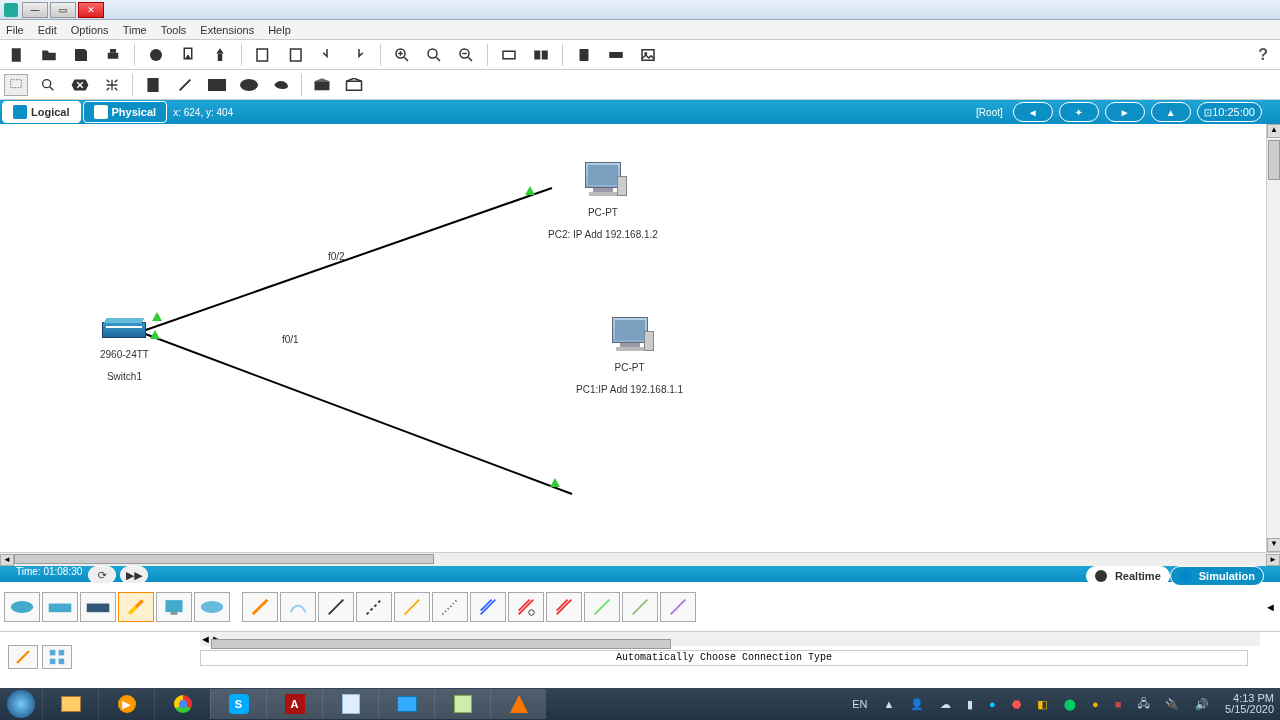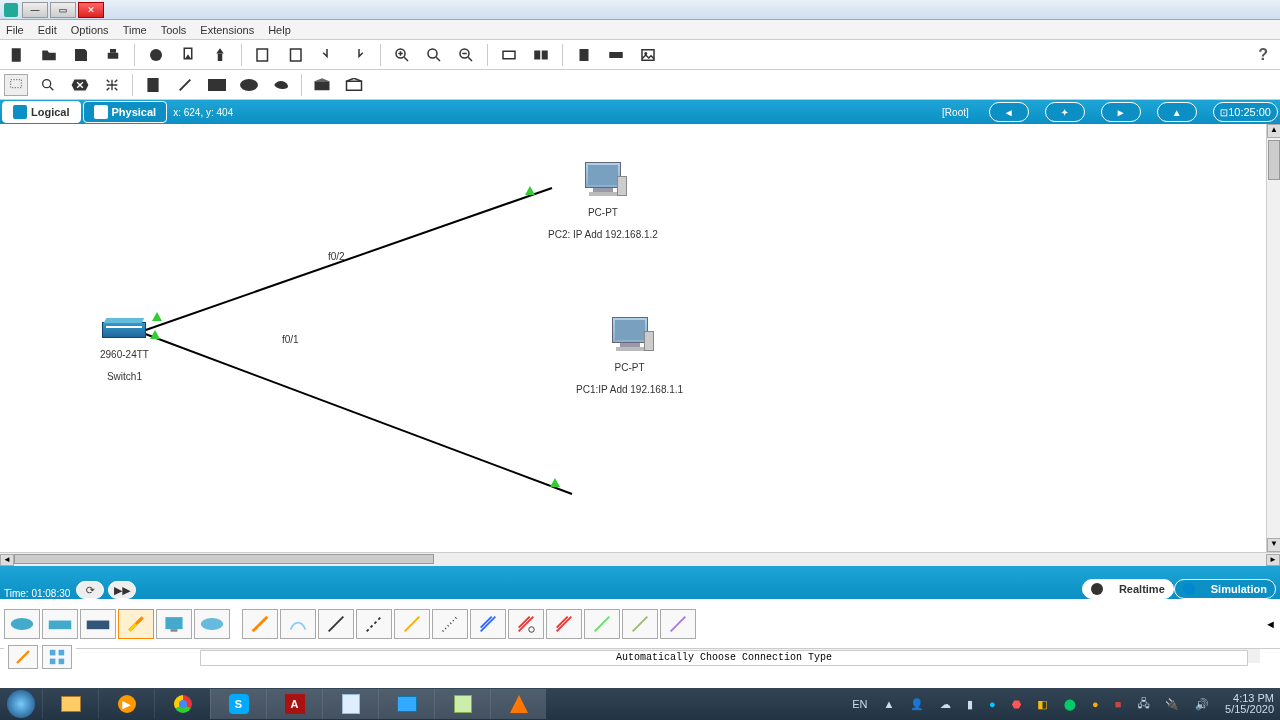--- a/index.html
+++ b/index.html
@@ -29,21 +29,21 @@
 .tbtn2 { width:24px; height:22px; display:flex; align-items:center; justify-content:center; border:1px solid transparent; }
 .tbtn2.boxed { border:1px solid #aaa; background:#eee; }
 
 
 .viewbar { height: 24px; background: linear-gradient(#1ea5d6, #0b8fc4); display:flex; align-items:center; color:#fff; }
 .viewtab { height:22px; padding:0 10px; display:flex; align-items:center; gap:4px; border:1px solid #fff; border-radius:4px; margin-left:2px; background:#fff; color:#333; font-weight:bold;}
 .viewtab.inactive { background:#0b8fc4; color:#fff; }
 .viewtab .tabicon{ width:14px; height:14px; background:#0b8fc4; border-radius:2px;}
 .viewtab.inactive .tabicon{ background:#fff;}
 .coords { margin-left:6px; font-size:10px; }
-.rightview { margin-left:auto; display:flex; align-items:center; gap:16px; padding-right:2px;}
+.rightview { margin-left:auto; display:flex; align-items:center; gap:6px; padding-right:18px;}
 .pill { height:20px; min-width:40px; border:1px solid #fff; border-radius:10px; display:flex; align-items:center; justify-content:center; padding:0 6px; color:#fff; font-size:10px; background:#0b8fc4;}
 .root { color:#fff; font-size:10px; margin-right:4px;}
 
 
 .workspace { position:relative; height: 428px; background:#fff; overflow:hidden; }
 .device { position:absolute; display:flex; flex-direction:column; align-items:center; }
 .device .label { text-align:left; font-size:10px; color:#333; margin-top:11px; white-space:nowrap;}
 .portlabel { position:absolute; font-size:10px; color:#333; }
 .link-dot{ position:absolute; width:0; height:0; border-left:5px solid transparent; border-right:5px solid transparent; border-bottom:9px solid #3c3;}
 
@@ -67,24 +67,24 @@
 
 svg.wires{ position:absolute; top:0; left:0; width:100%; height:100%; pointer-events:none;}
 
 
 .hscroll { height:14px; background:#f0f0f0; border-top:1px solid #ccc; display:flex; align-items:center;}
 .hscroll .arrow{ width:14px; height:12px; background:#ddd; border:1px solid #aaa; display:flex; align-items:center; justify-content:center; font-size:8px;}
 .hscroll .track{ flex:1; height:12px; background:#eee; position:relative;}
 .hscroll .thumb{ position:absolute; left:0; width:420px; height:10px; top:0; background:#ccc; border:1px solid #999;}
 
 
-.timebar { height:33px; background:linear-gradient(#1ea5d6,#0b8fc4); display:flex; align-items:flex-end; color:#fff; padding:0 4px;}
+.timebar { height:16px; background:linear-gradient(#1ea5d6,#0b8fc4); display:flex; align-items:flex-start; color:#fff; padding:0 16px;}
 .timebar .tlabel{ font-size:10px; margin-right:6px;}
 .circbtn{ width:28px; height:18px; border:1px solid #fff; border-radius:9px; display:flex; align-items:center; justify-content:center; margin-right:4px; color:#333; background:#eee;}
-.modebtn{ height:20px; border:1px solid #fff; border-radius:10px; padding:0 8px; display:flex; align-items:center; gap:16px; background:#fff; color:#333; font-weight:bold;}
+.modebtn{ height:20px; border:1px solid #fff; border-radius:10px; padding:0 8px; display:flex; align-items:center; gap:8px; background:#fff; color:#333; font-weight:bold;}
 .modebtn.inactive{ background:#0b8fc4; color:#fff;}
 .modebtn .dot{ width:12px; height:12px; border-radius:6px; background:#333;}
 .modebtn.inactive .dot{ background:#08c;}
 
 
 .palette { height:50px; background:#fff; display:flex; align-items:center; padding:2px 4px; gap:2px; border-bottom:1px solid #ccc;}
 .palbtn{ width:36px; height:30px; border:1px solid #aaa; background:#f8f8f8; display:flex; align-items:center; justify-content:center;}
 .palbtn.active{ border:1px solid #f80; background:#fff0d0;}
 .palgroup{ display:flex; gap:2px;}
 .palspacer{ width:8px;}

